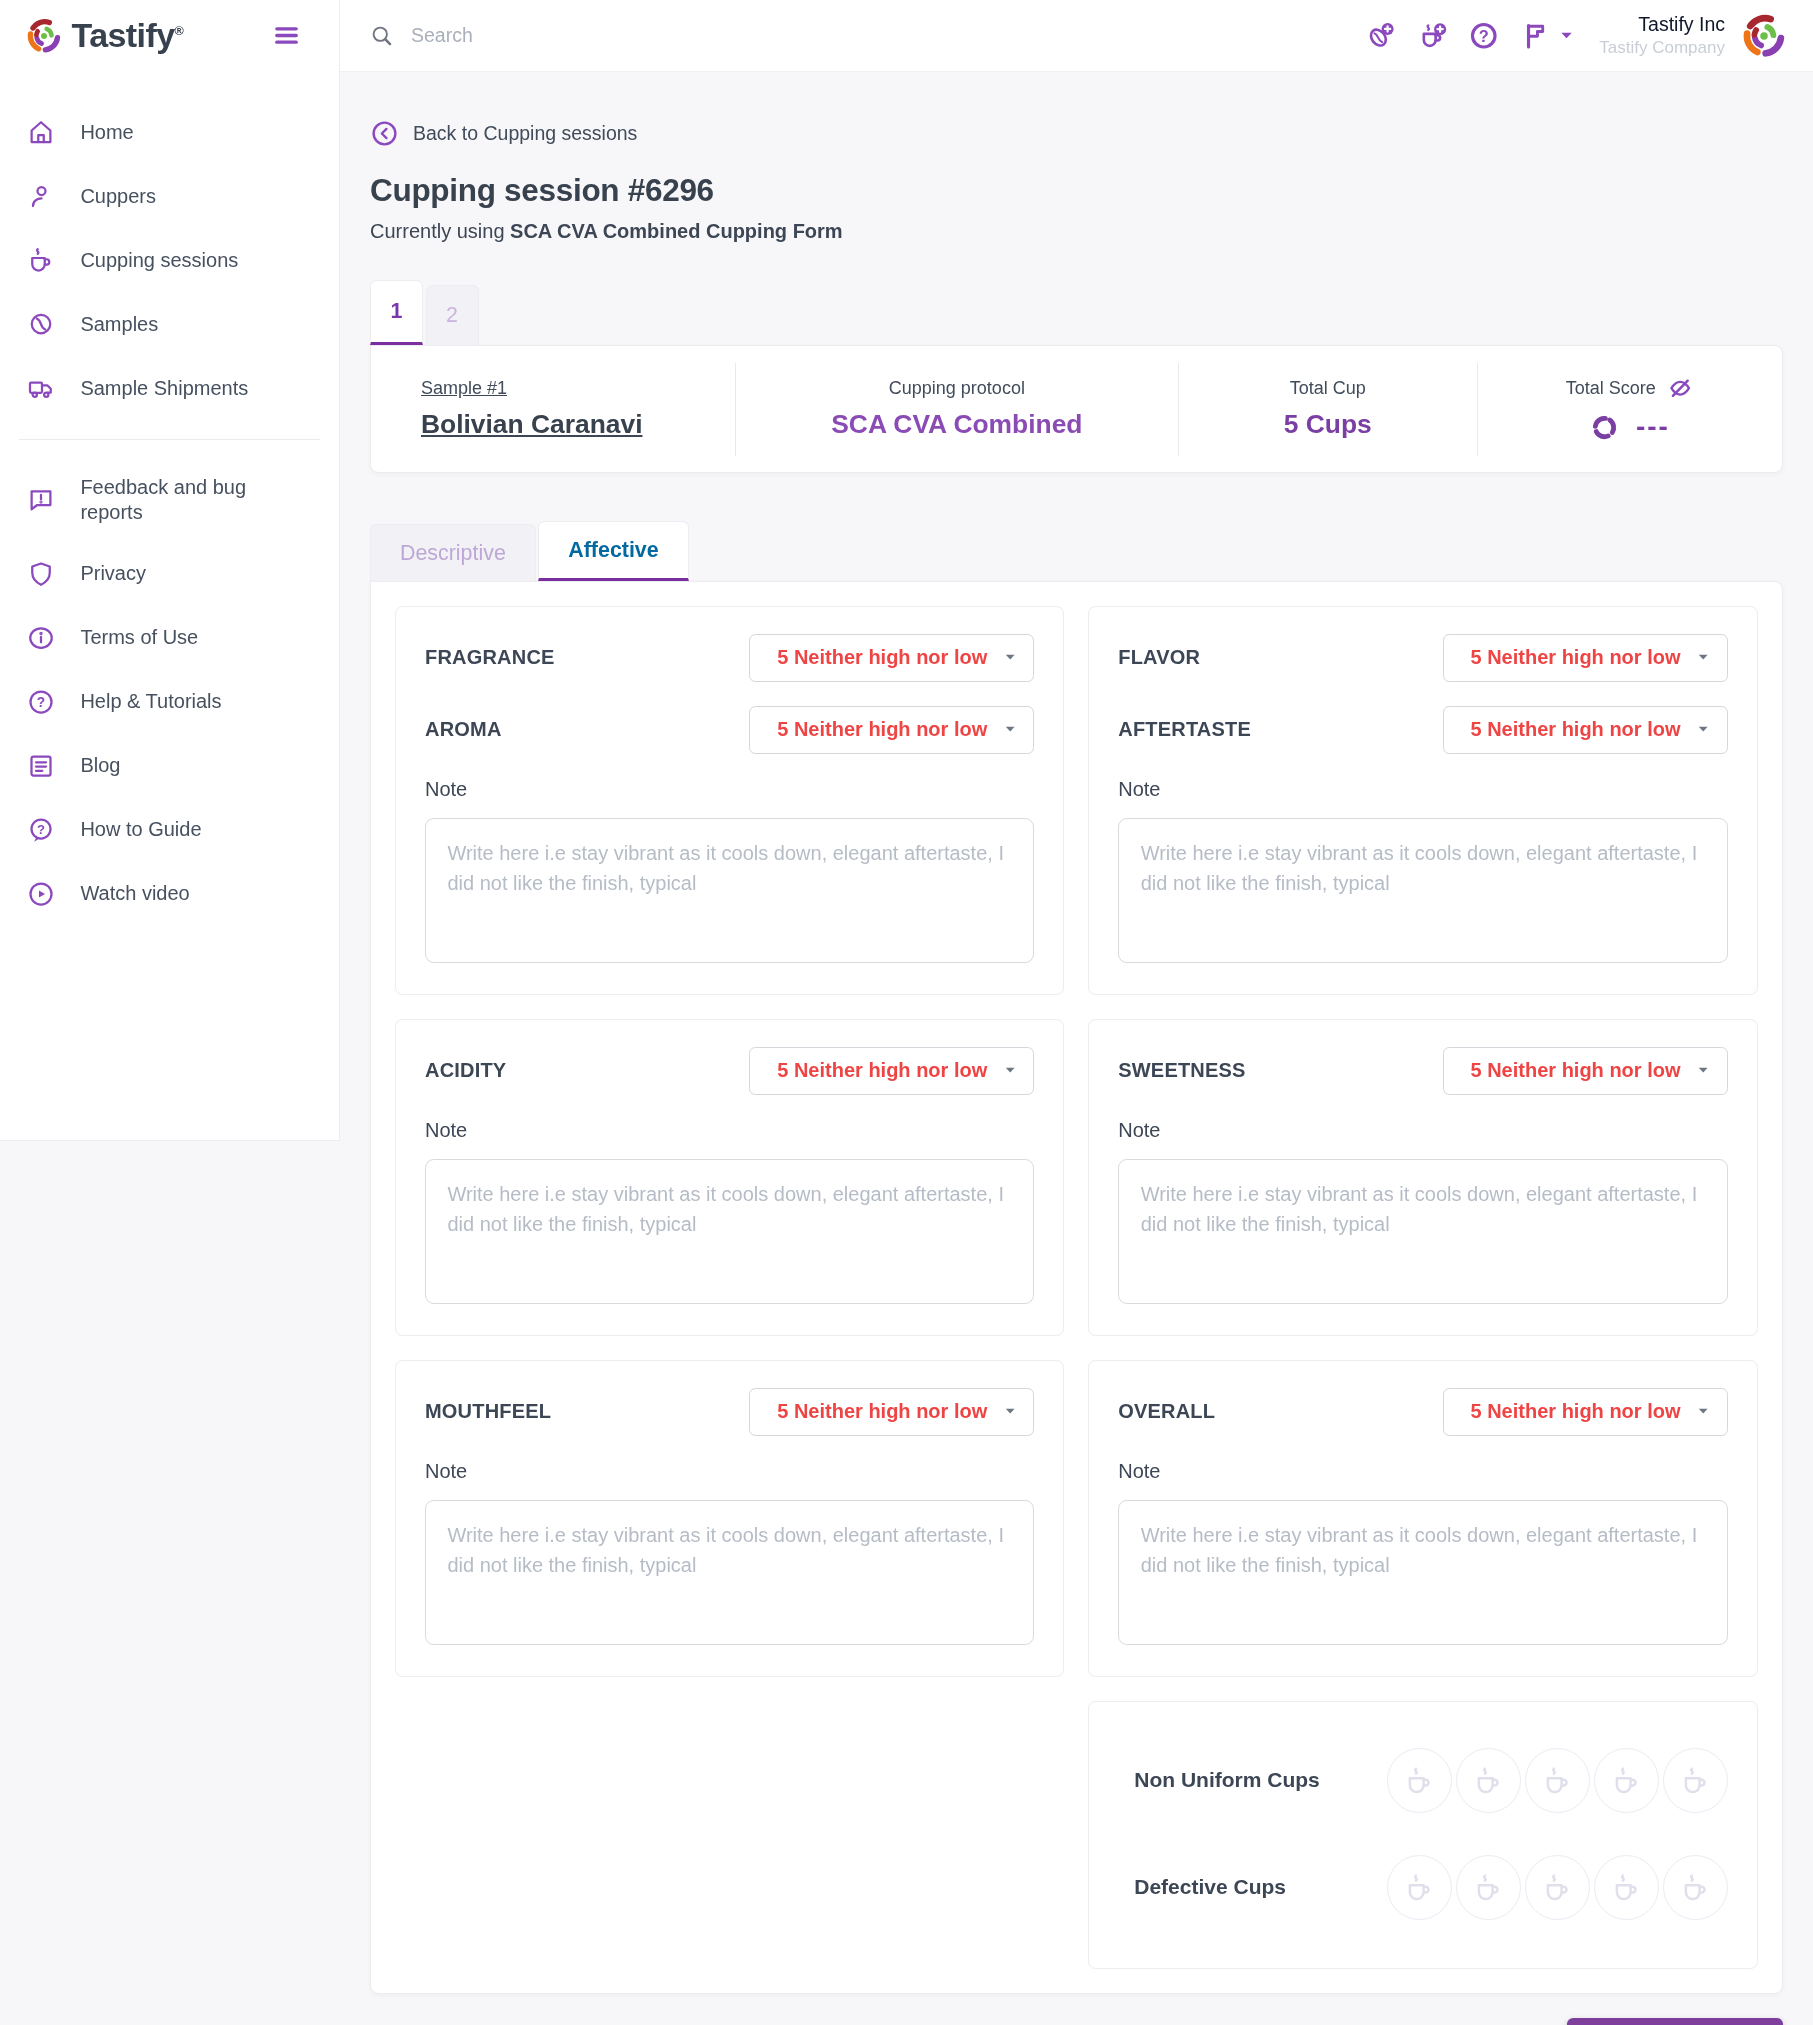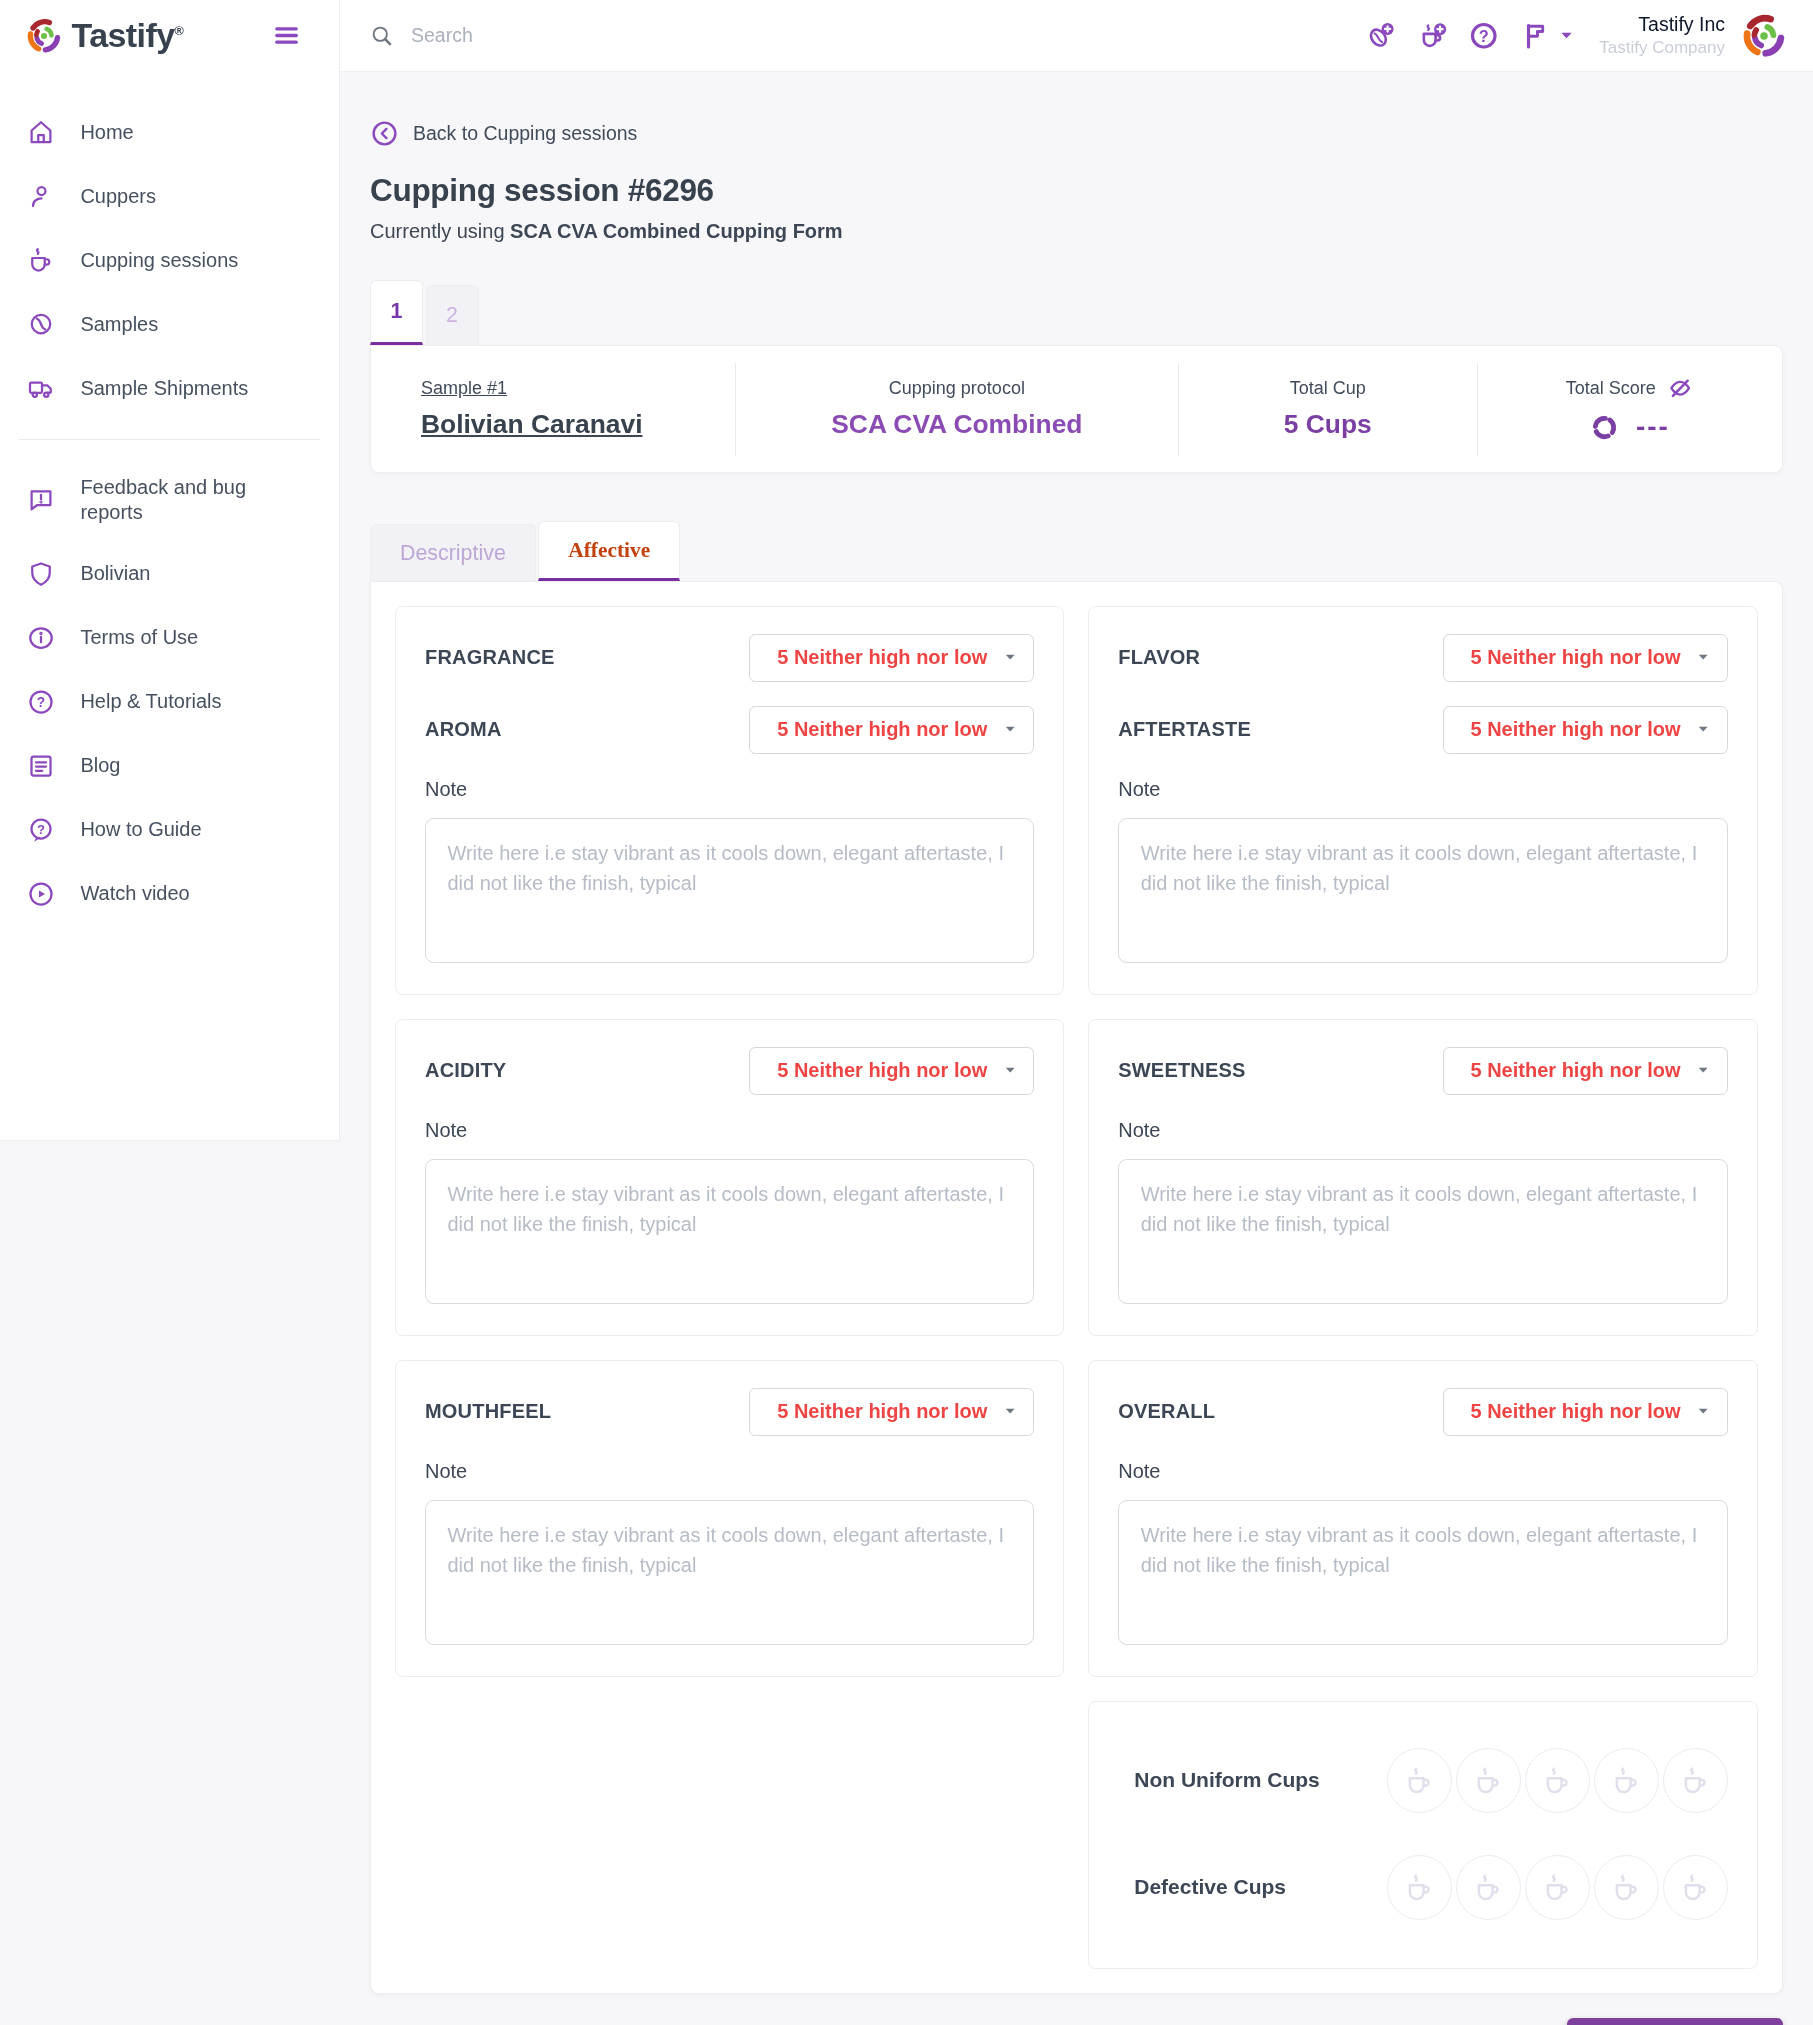--- a/index.html
+++ b/index.html
@@ -93,21 +93,21 @@
   .score-label-row { display:flex; align-items:center; gap:11.3px; }
   .score-label-row .icon { color:#8b49bd; }
   .score-label-row .icon svg { width:26.4px; height:26.4px; }
   .score-value-row { display:flex; align-items:center; gap:17.6px; color:#7b3fa4; }
   .score-value-row .icon svg { width:29px; height:29px; }
   .score-dashes { font-size:28px; font-weight:bold; letter-spacing:1.9px; }
 
   .form-tabs { display:flex; align-items:flex-end; margin-top:48px; }
   .ftab { padding:0 29px; height:60px; display:flex; align-items:center; border:1.3px solid #ececf1; border-bottom:none; border-radius:6.3px 6.3px 0 0; font-size:21.4px; cursor:pointer; }
   .ftab.idle { background:#f2f2f6; color:#bda7d6; height:57px; }
-  .ftab.active { background:#fff; color:#c2410c; font-weight:bold; border-bottom:3.8px solid #7a2ea0; margin-left:2.5px; position:relative; z-index:2;font-family:Liberation Serif, serif; }
+  .ftab.active { background:#fff; color:#0369a1; font-weight:bold; border-bottom:3.8px solid #7a2ea0; margin-left:2.5px; position:relative; z-index:2; }
 
   .form-card { background:#fff; border:1.3px solid #ececf1; border-radius:0 8.8px 8.8px 8.8px; padding:24px; box-shadow:0 1.3px 5px rgba(40,40,60,0.04); }
   .panels { display:grid; grid-template-columns:1fr 1fr; gap:24px; }
   .panel { border:1.3px solid #ececf1; border-radius:7.6px; padding:26.4px 29px 29px 29px; background:#fff; }
   .panel.ghost { border:none; }
 
   .attr-row { display:flex; align-items:center; justify-content:space-between; margin-bottom:24px; }
   .attr-label { font-size:20px; font-weight:bold; color:#3c4655; letter-spacing:0.2px; }
   .select { width:285px; height:48px; border:1.3px solid #d6d6dc; border-radius:6.3px; display:flex; align-items:center; justify-content:center; position:relative; background:#fff; cursor:pointer; }
   .select .val { font-size:20px; font-weight:bold; color:#ef4444; margin-right:19px; }
@@ -229,21 +229,21 @@
               </svg>
             </span>
             <span class="lbl">Feedback and bug reports</span>
           </div>
           <div class="nav-item">
             <span class="icon ">
               <svg viewBox="0 0 24 24" fill="none" stroke="currentColor" stroke-width="1.8" stroke-linecap="round" stroke-linejoin="round">
                 <path d="M12 3.6 l7 2.4 v5 c0 4.6-3 7.6-7 9.6 c-4-2-7-5-7-9.6 v-5 Z"></path>
               </svg>
             </span>
-            <span class="lbl">Bolivian</span>
+            <span class="lbl">Privacy</span>
           </div>
           <div class="nav-item">
             <span class="icon ">
               <svg viewBox="0 0 24 24" fill="none" stroke="currentColor" stroke-width="1.8" stroke-linecap="round" stroke-linejoin="round">
                 <ellipse cx="12" cy="12" rx="8.6" ry="7.8"></ellipse>
                 <line x1="12" y1="11" x2="12" y2="15.4"></line>
                 <circle cx="12" cy="8.4" r="0.5" fill="currentColor"></circle>
               </svg>
             </span>
             <span class="lbl">Terms of Use</span>

